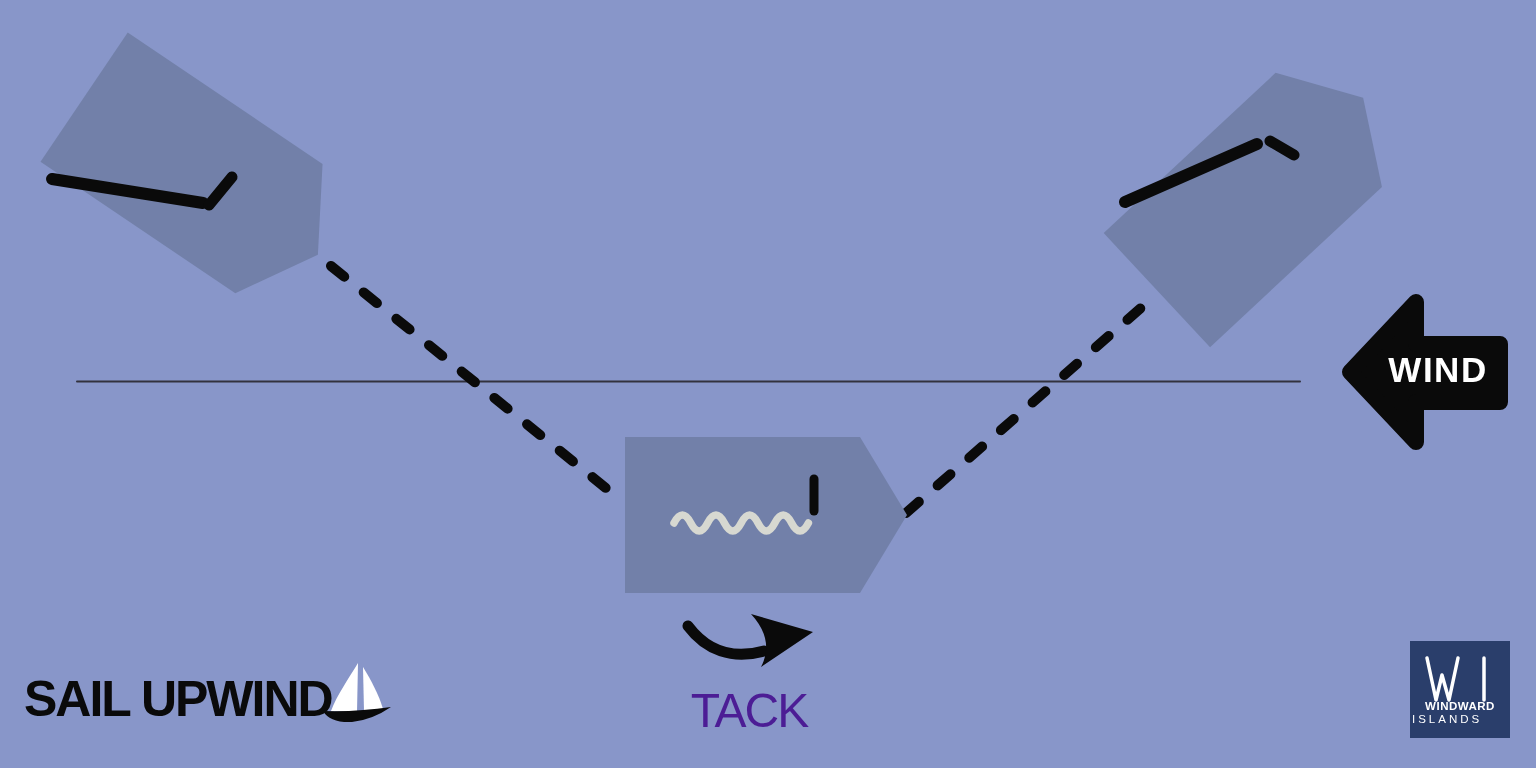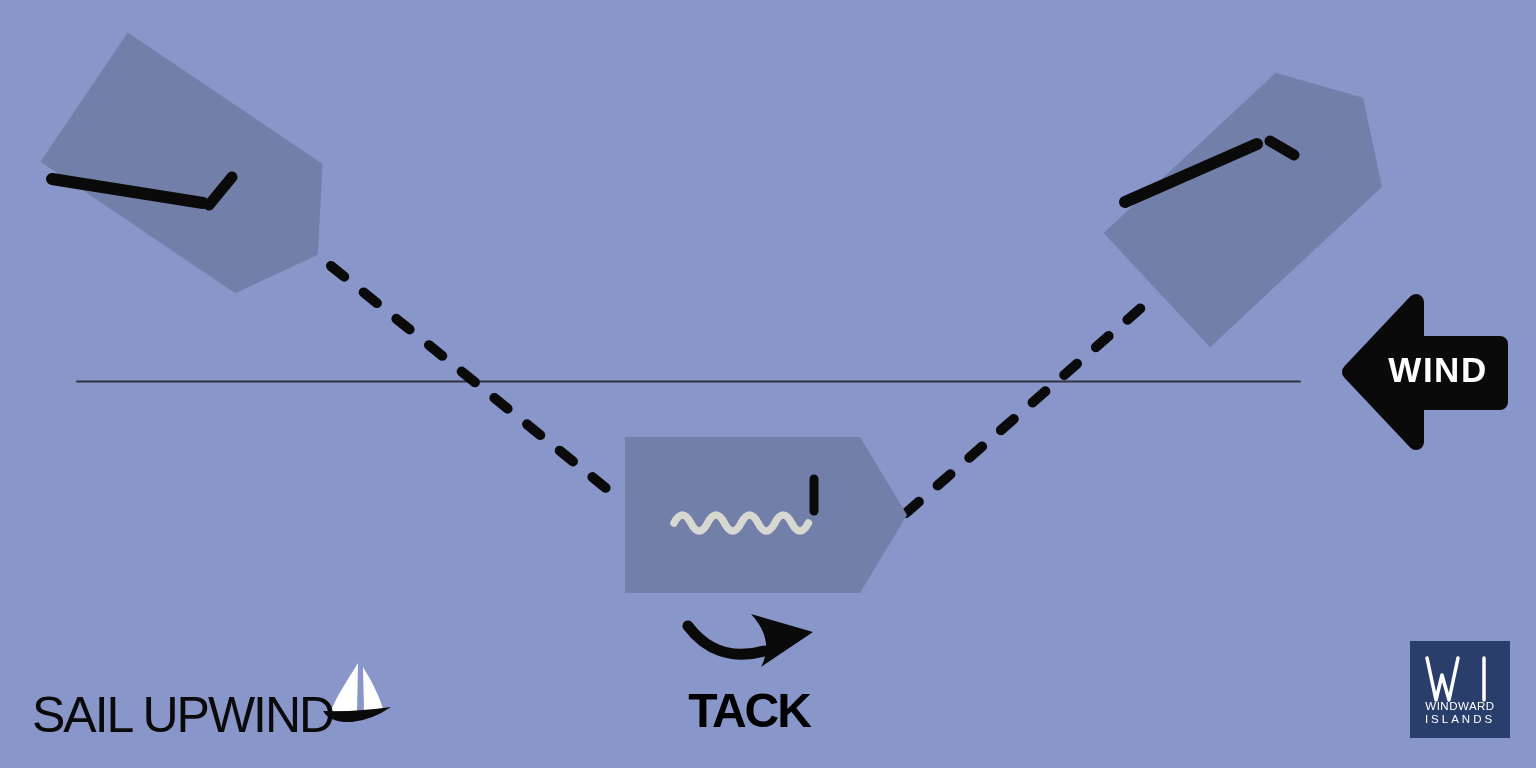--- a/index.html
+++ b/index.html
@@ -7,41 +7,41 @@
   .canvas {
     position: relative;
     width: 1536px;
     height: 768px;
     background: #8896c9;
     overflow: hidden;
   }
   .scene { position:absolute; left:0; top:0; }
   .overlay { position:absolute; white-space:nowrap; }
   .title-label {
-    left:24px; top:690px;
-    font-size:50px; font-weight:400; letter-spacing:-2px;
-    color:#0a0a0a; line-height:1;margin-left:8px;
+    left:24px; top:674px;
+    font-size:50px; font-weight:700; letter-spacing:-2px;
+    color:#0a0a0a; line-height:1;
   }
   .tack-label {
     left:749px; top:687px; transform:translateX(-50%);
-    font-size:48px; font-weight:700; letter-spacing:-2px;
-    color:#000000; line-height:1;
+    font-size:48px; font-weight:400; letter-spacing:-2px;
+    color:#4c1d95; line-height:1;
   }
   .wind-label {
     left:1438px; top:352px; transform:translateX(-50%);
     font-size:35px; font-weight:800; letter-spacing:1.5px;
     color:#ffffff; line-height:1;text-align:center;
   }
   .logo-line1 {
     left:1412px; top:701px; width:96px; text-align:center;
-    font-size:11.5px; font-weight:400; letter-spacing:0.5px;
+    font-size:11.5px; font-weight:700; letter-spacing:0.5px;
     color:#ffffff; line-height:1;
   }
   .logo-line2 {
-    left:1412px; top:714px; width:96px; text-align:center;
+    left:1412px; top:714px; width:96px; 
     font-size:11.5px; font-weight:400; letter-spacing:3px;
     color:#ffffff; line-height:1;
   }
   .ink-stroke { fill:none; stroke-linecap:round; }
   .boom   { stroke-width:12; }
   .tiller { stroke-width:11; }
   .dashes { stroke-width:10; stroke-dasharray:17 25; }
   .mast   { stroke-width:9; }
   .squig  { stroke-width:7.5; fill:none; stroke-linecap:round; }
   .thin   { stroke-width:2; }

